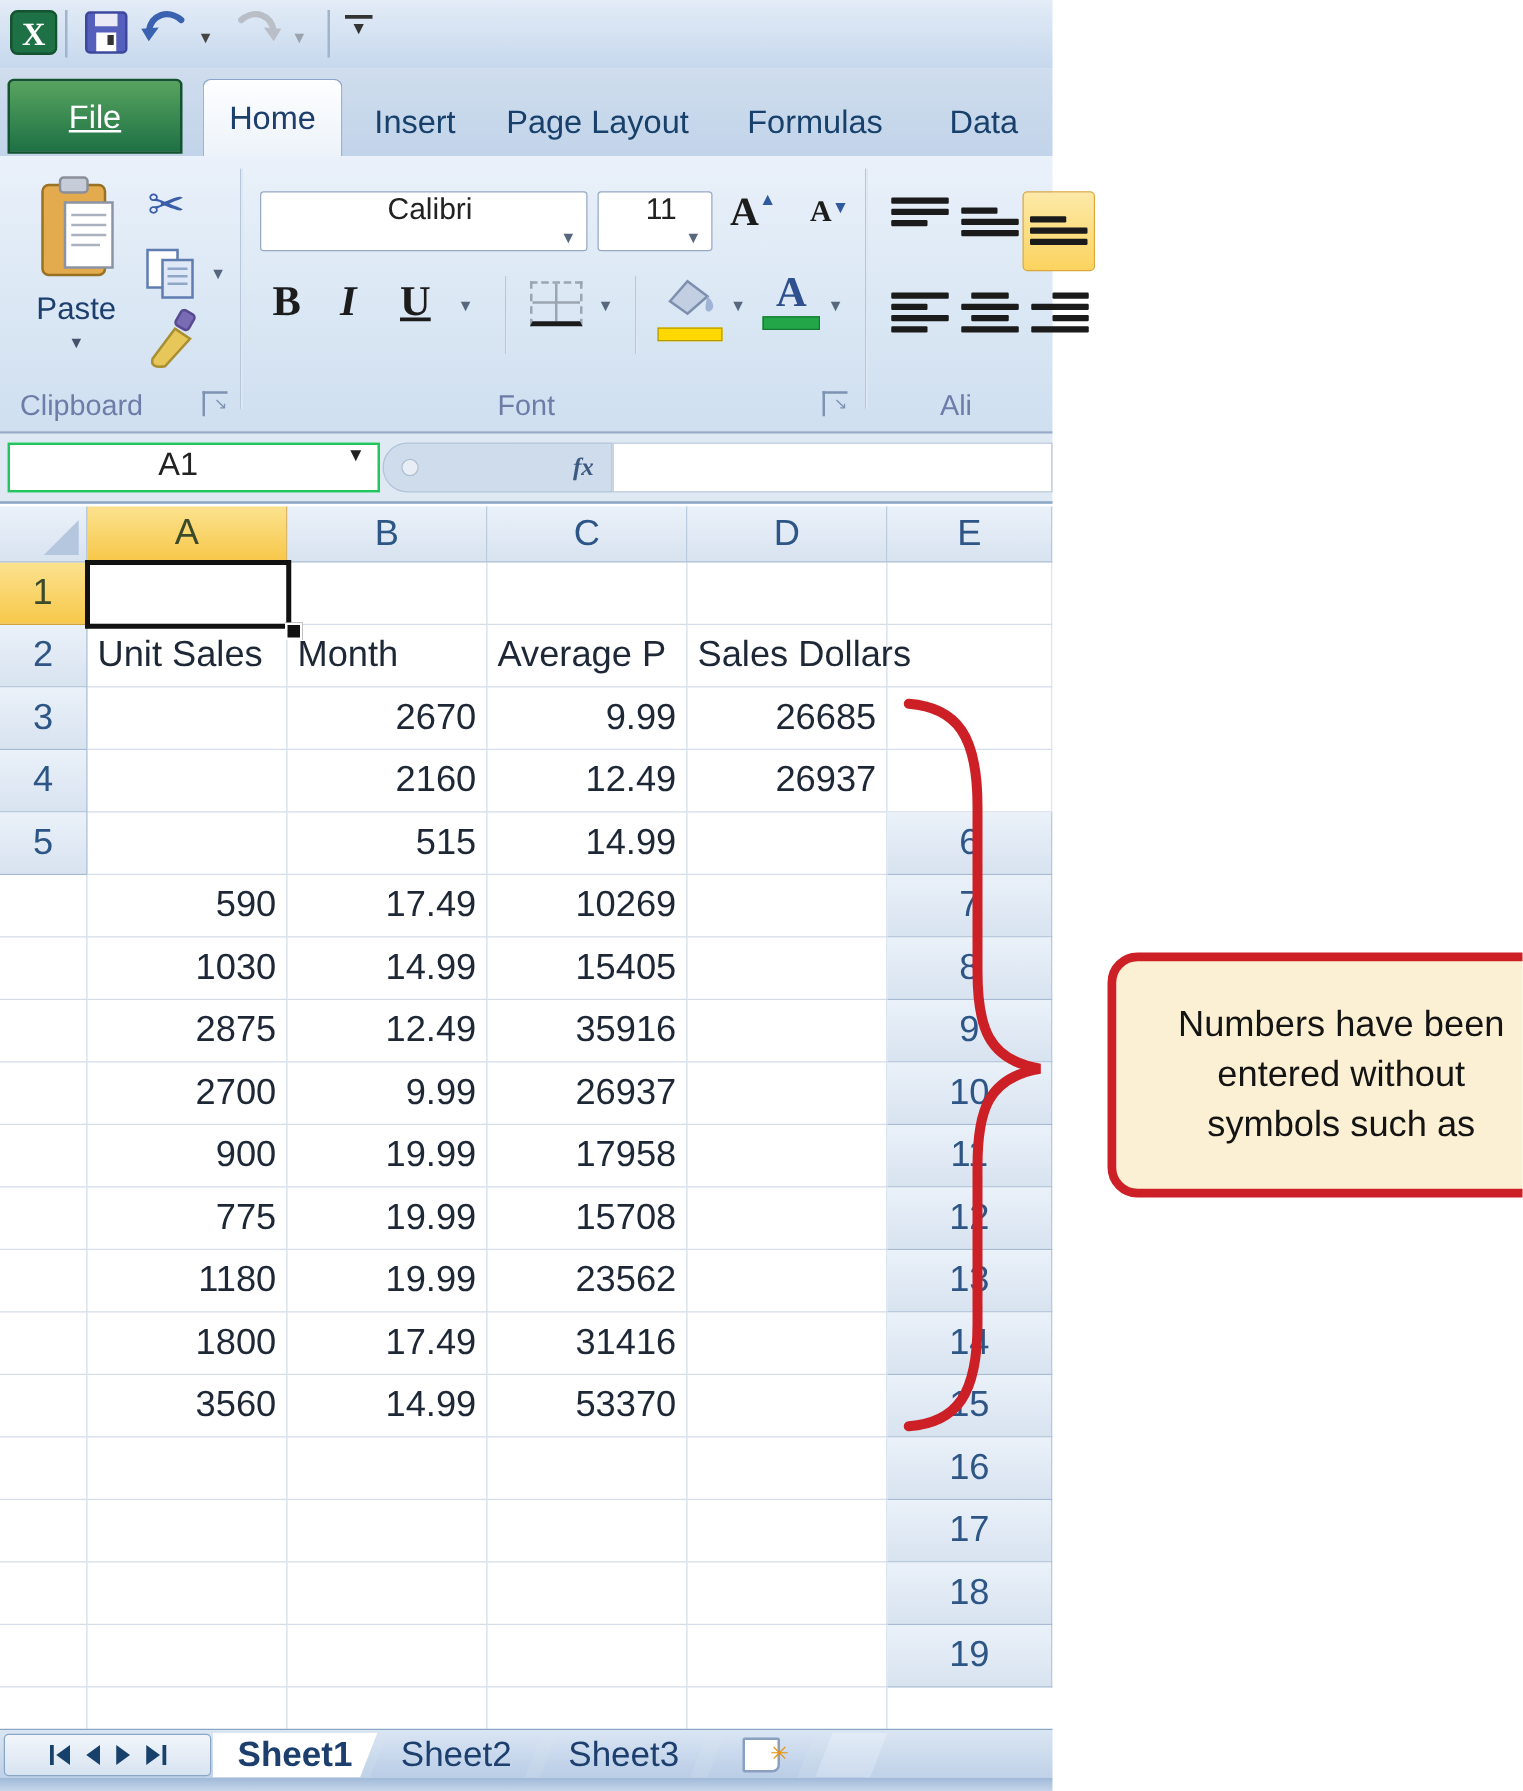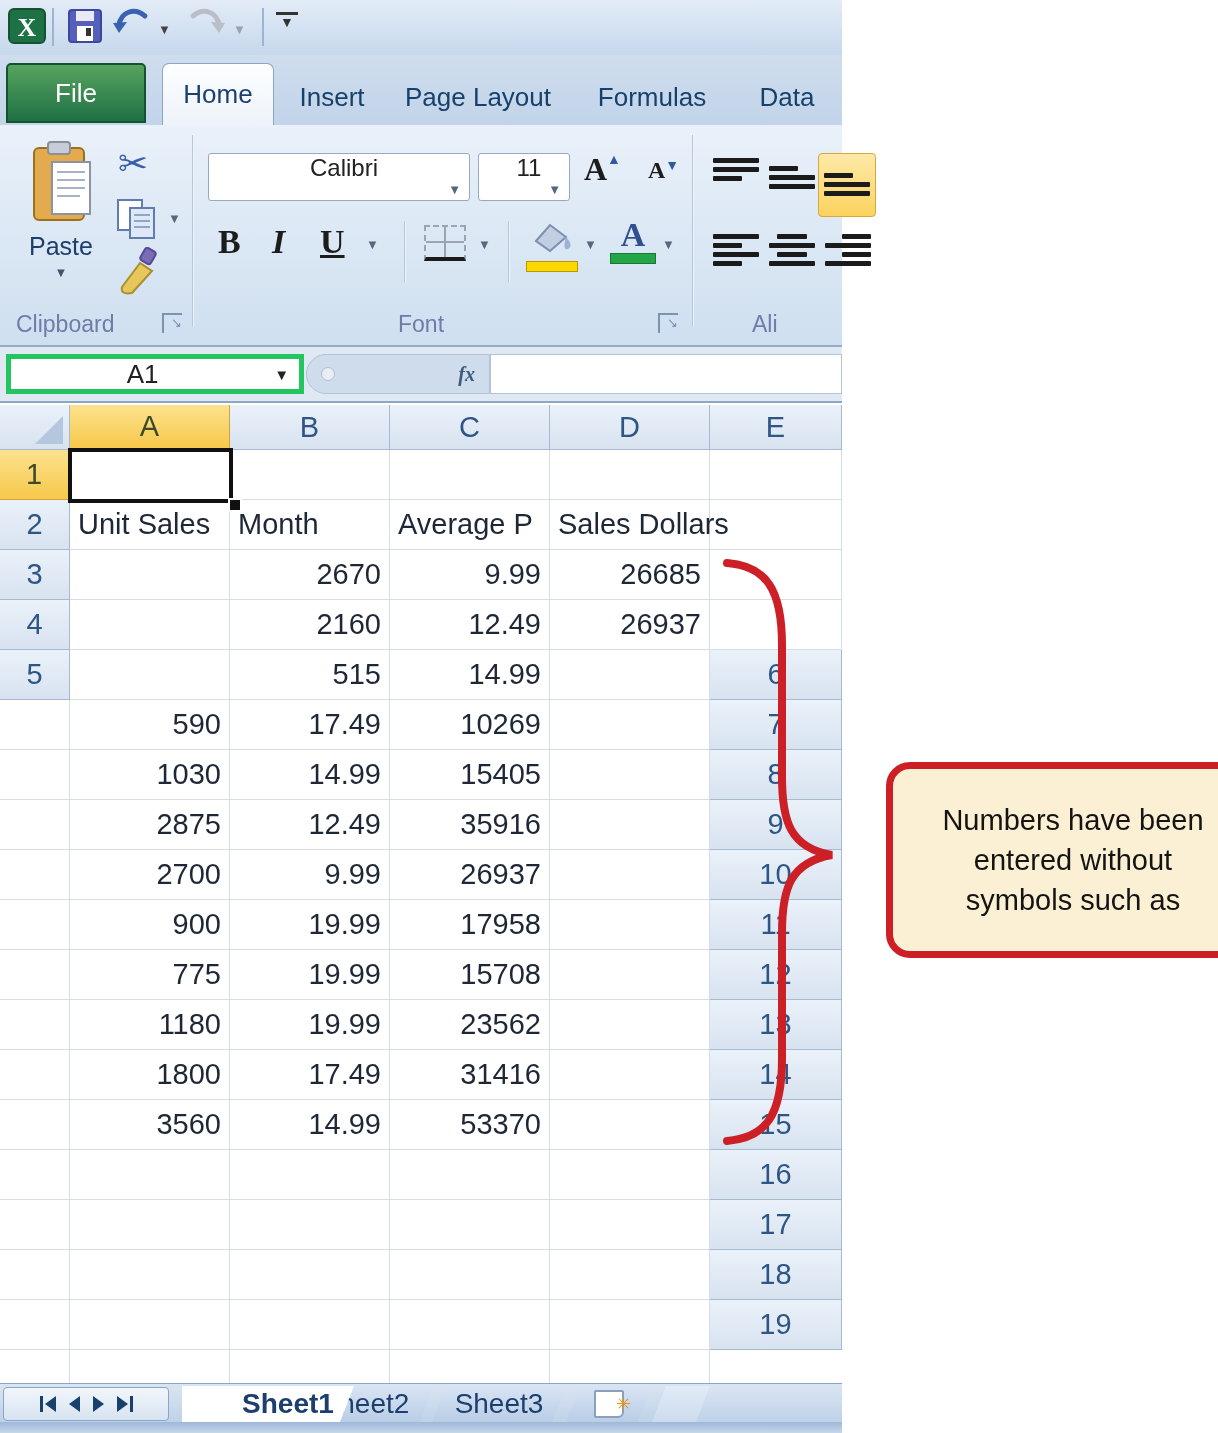--- a/index.html
+++ b/index.html
@@ -35,22 +35,22 @@
   .combo .ca{margin-left:auto;margin-right:8px;font-size:13px;color:#57677e;}
   .serif{font-family:"Liberation Serif","DejaVu Serif",serif;}
   .bars{display:flex;flex-direction:column;gap:4px;width:46px;}
   .bars i{height:5px;background:#1b1b1b;border-radius:1px;display:block;}
   .alignbtn{position:absolute;cursor:pointer;padding:5px;}
   .alignbtn.on{background:linear-gradient(#fde9a8,#fbd35f);border:1px solid #dba63c;border-radius:4px;}
   .caret{font-size:13px;color:#57677e;cursor:pointer;}
 
   
   #fbar{left:0;top:347px;width:842px;height:56px;background:#dfe9f4;border-bottom:2px solid #8ca6c4;box-sizing:border-box;}
-  #namebox{position:absolute;left:6px;top:7px;width:298px;height:40px;background:#fff;border:5px solid #22c55e;
-        box-sizing:border-box;display:flex;align-items:center;cursor:text;}
+  #namebox{position:absolute;left:6px;top:7px;width:298px;height:40px;background:#fff;border:2px solid #22c55e;
+        box-sizing:border-box;display:flex;align-items:flex-start;cursor:text;}
   #namebox span.v{flex:1;text-align:center;font-size:26px;color:#222;}
   #fxpill{position:absolute;left:306px;top:7px;width:184px;height:40px;background:#cfdcec;border:1px solid #b3c3d8;
         border-radius:20px 0 0 20px;box-sizing:border-box;display:flex;align-items:center;cursor:pointer;}
   #fxpill .dot{width:12px;height:12px;border-radius:50%;background:#e9eef5;border:1px solid #aebfd2;margin-left:14px;}
   #fxpill .fx{margin-left:auto;margin-right:14px;font-family:"Liberation Serif","DejaVu Serif",serif;
         font-style:italic;font-weight:bold;font-size:20px;color:#3c5a82;}
   #finput{position:absolute;left:490px;top:7px;width:352px;height:40px;background:#fff;border:1px solid #b3c3d8;
         box-sizing:border-box;font-size:24px;cursor:text;}
 
   
@@ -121,21 +121,21 @@
   </svg>
   <div class="drop btn" style="left:233px;color:#9aa2ad;">▼</div>
   <div class="qat-sep" style="left:262px;"></div>
   <div class="qicon btn" style="left:276px;top:12px;width:22px;">
     <div style="border-top:3px solid #333;width:22px;"></div>
     <div style="font-size:14px;color:#333;text-align:center;line-height:14px;">▼</div>
   </div>
 </div>
 
 <div id="tabrow" class="abs">
-  <div class="rtab file" style="left:6px;width:140px;">File</div>
+  <div class="rtab file" style="left:6px;width:140px;text-decoration:underline;">File</div>
   <div class="rtab active" style="left:162px;width:112px;">Home</div>
   <div class="rtab" style="left:288px;width:88px;">Insert</div>
   <div class="rtab" style="left:394px;width:168px;">Page Layout</div>
   <div class="rtab" style="left:584px;width:136px;">Formulas</div>
   <div class="rtab" style="left:744px;width:86px;">Data</div>
 </div>
 
 <div id="ribbon" class="abs">
 
   <div class="abs btn" style="left:14px;top:15px;width:94px;height:160px;text-align:center;">
@@ -420,21 +420,21 @@
         <span class="tl"></span>
       </span>
     <span class="navbtn">
         <span class="tr"></span>
       </span>
     <span class="navbtn">
         <span class="tr"></span>
         <span class="nbar"></span>
       </span>
   </div>
-  <div class="stab active" style="left:182px;width:132px;padding-left:40px;">Sheet1</div>
+  <div class="stab active" style="left:170px;width:132px;">Sheet1</div>
   <div class="stab" style="left:296px;width:138px;">Sheet2</div>
   <div class="stab" style="left:432px;width:134px;">Sheet3</div>
   <div class="stab ins" style="left:566px;width:86px;">
     <span class="sheet">
         <span class="star">✳</span>
       </span>
   </div>
   <div class="stab" style="left:652px;width:58px;background:linear-gradient(#e2ebf6,#ccdbee);"></div>
 </div>
 <div id="statstrip" class="abs"></div>

